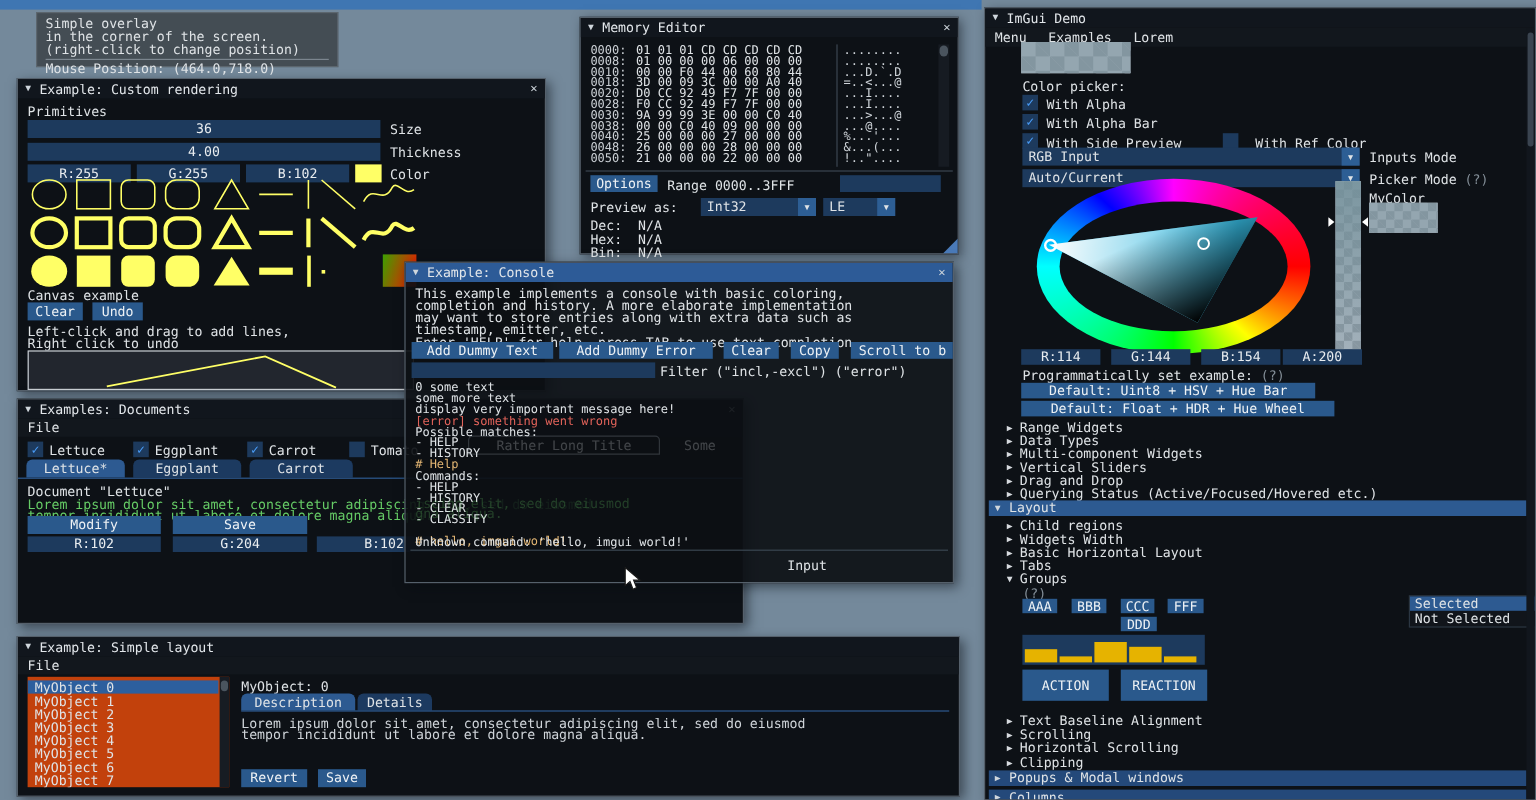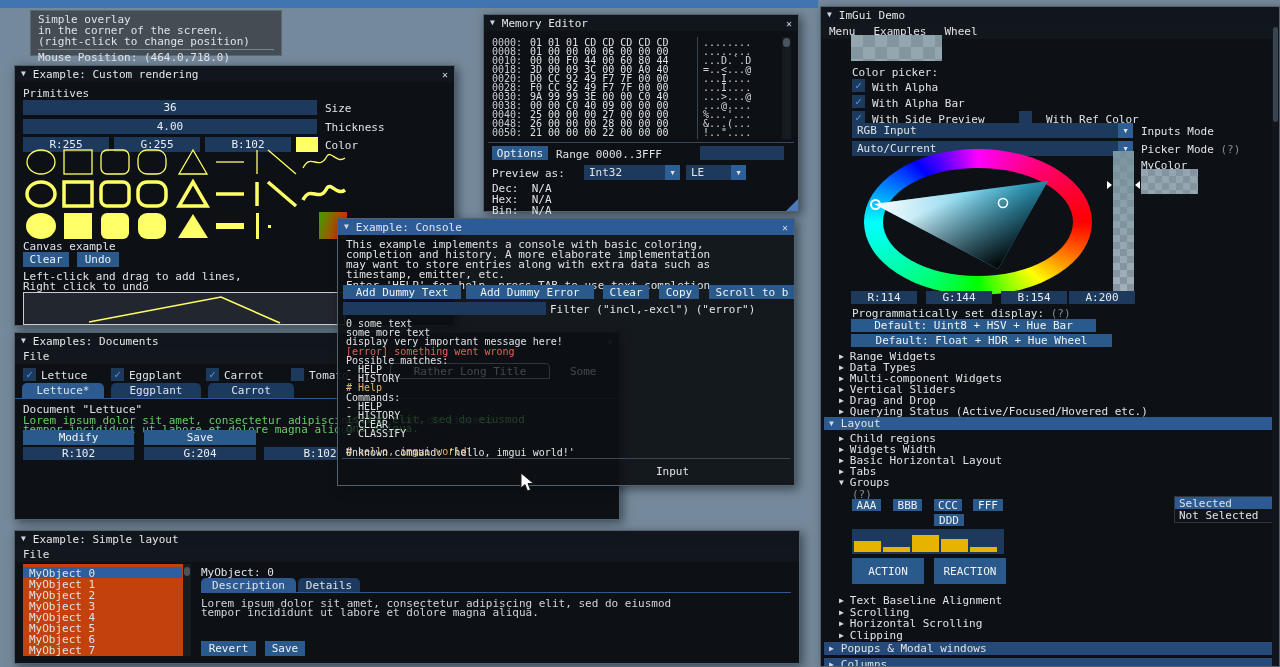--- a/index.html
+++ b/index.html
@@ -261,21 +261,21 @@
   </div>
 
   <div class="win" style="left:820px;top:6px;width:460px;height:661px;overflow:hidden">
     <div class="tbar">
       <span class="carr">▼</span>
       <span>ImGui Demo</span>
     </div>
     <div class="menubar" style="top:16px;height:16px">
       <span>Menu</span>
       <span>Examples</span>
-      <span>Wheel</span>
+      <span>Lorem</span>
     </div>
     <div class="abs checker" style="left:30px;top:28px;width:91px;height:26px">
         <div class="abs" style="inset:0;background:rgba(121,148,158,.5)"></div>
       </div>
     <div class="lbl" style="left:31px;top:59px">Color picker:</div>
     <div class="chk" style="left:31px;top:72px">
         <span>✓</span>
       </div>
     <div class="lbl" style="left:51px;top:74px">With Alpha</div>
     <div class="chk" style="left:31px;top:88px">
@@ -322,21 +322,21 @@
     <div class="abs checker small" style="left:292px;top:144px;width:21px;height:150px">
       <div class="abs" style="inset:0;background:linear-gradient(rgba(114,144,154,.85),rgba(114,144,154,.15))"></div>
     </div>
     <div class="grip" style="left:286px;top:174px;border-width:4px 0 4px 5px;border-color:transparent transparent transparent #fff"></div>
     <div class="grip" style="left:314px;top:174px;border-width:4px 5px 4px 0;border-color:transparent #fff transparent transparent"></div>
 
     <div class="frame" style="left:30px;top:284px;width:66px;height:13px"><span>R:114</span></div>
     <div class="frame" style="left:105px;top:284px;width:66px;height:13px"><span>G:144</span></div>
     <div class="frame" style="left:180px;top:284px;width:66px;height:13px"><span>B:154</span></div>
     <div class="frame" style="left:248px;top:284px;width:66px;height:13px"><span>A:200</span></div>
-    <div class="lbl" style="left:31px;top:300px"><span>Programmatically set display:</span> <span class="dim">(?)</span></div>
+    <div class="lbl" style="left:31px;top:300px"><span>Programmatically set example:</span> <span class="dim">(?)</span></div>
     <div class="btn" style="left:30px;top:312px;width:245px;height:13px"><span>Default: Uint8 + HSV + Hue Bar</span></div>
     <div class="btn" style="left:30px;top:327px;width:261px;height:13px"><span>Default: Float + HDR + Hue Wheel</span></div>
 
     <div class="tree" style="left:18px;top:343px"><span class="ta">▶</span><span>Range Widgets</span></div>
     <div class="tree" style="left:18px;top:354px"><span class="ta">▶</span><span>Data Types</span></div>
     <div class="tree" style="left:18px;top:365px"><span class="ta">▶</span><span>Multi-component Widgets</span></div>
     <div class="tree" style="left:18px;top:376px"><span class="ta">▶</span><span>Vertical Sliders</span></div>
     <div class="tree" style="left:18px;top:387px"><span class="ta">▶</span><span>Drag and Drop</span></div>
     <div class="tree" style="left:18px;top:398px"><span class="ta">▶</span><span>Querying Status (Active/Focused/Hovered etc.)</span></div>
 

